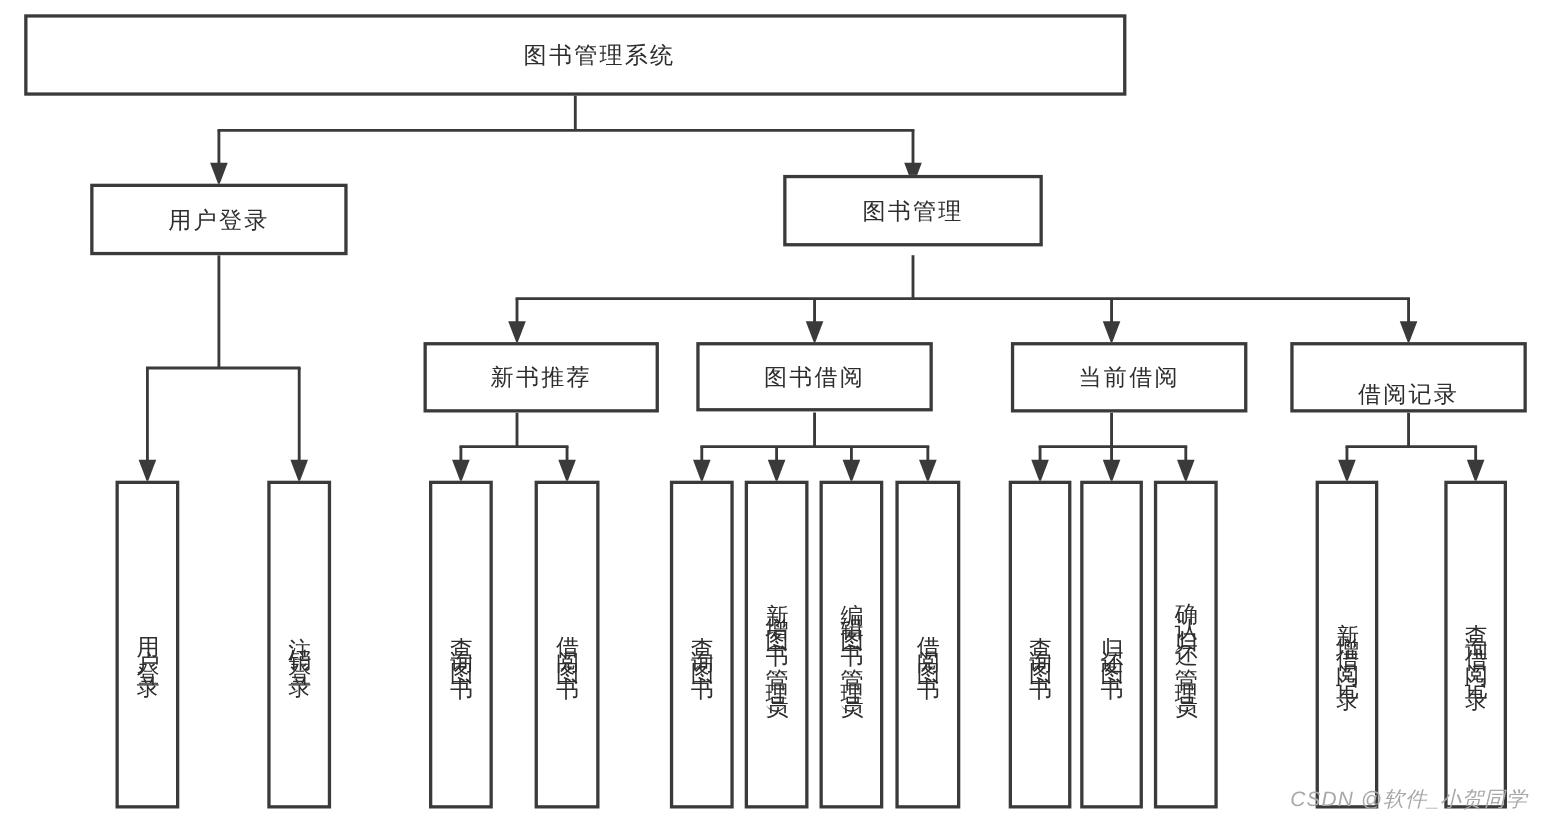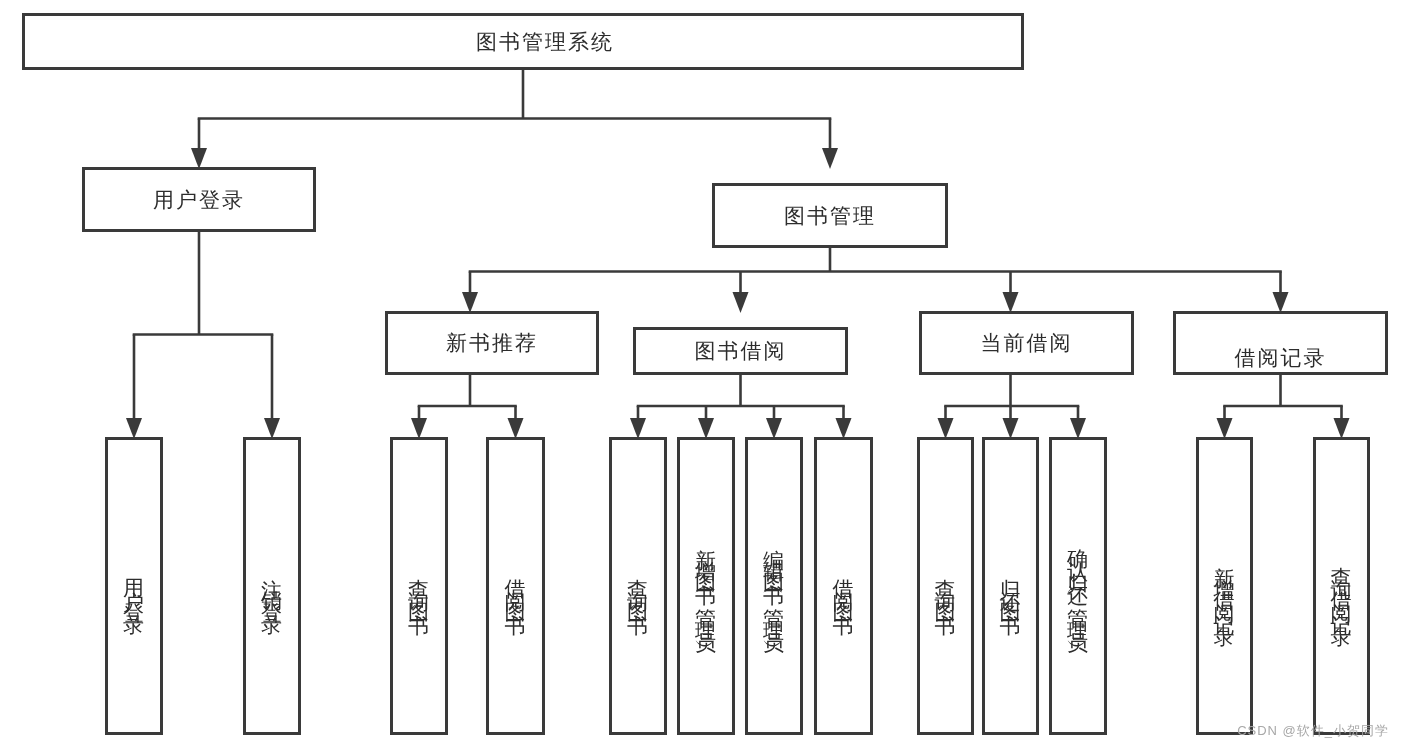--- a/index.html
+++ b/index.html
@@ -34,24 +34,25 @@
     text-orientation: mixed;
     font-size: 21px;
     line-height: 1;
     letter-spacing: 12px;
     white-space: nowrap;
   }
   .watermark {
     position: absolute;
     right: 16px;
     bottom: 7px;
-    font-size: 13px;
+    font-size: 19px;
     color: #a8a8a8;
     letter-spacing: 1px;
     white-space: nowrap;
+    font-style: italic;
   }
 </style>
 </head>
 <body>
 
 <div id="diagram">
   <svg id="connector-svg" width="1405" height="747" viewBox="0 0 1405 747">
       <line x1="523" y1="70" x2="523" y2="118.5" stroke="#3a3a3a" stroke-width="2.6"></line>
       <line x1="197.7" y1="118.5" x2="831.3" y2="118.5" stroke="#3a3a3a" stroke-width="2.6"></line>
       <line x1="199" y1="118.5" x2="199" y2="150" stroke="#3a3a3a" stroke-width="2.6"></line>
@@ -99,33 +100,33 @@
       <line x1="1078" y1="406" x2="1078" y2="420" stroke="#3a3a3a" stroke-width="2.6"></line>
       <polygon points="1070,418 1086,418 1078,439" fill="#3a3a3a"></polygon>
       <line x1="1280.5" y1="375" x2="1280.5" y2="406" stroke="#3a3a3a" stroke-width="2.6"></line>
       <line x1="1223.2" y1="406" x2="1342.8" y2="406" stroke="#3a3a3a" stroke-width="2.6"></line>
       <line x1="1224.5" y1="406" x2="1224.5" y2="420" stroke="#3a3a3a" stroke-width="2.6"></line>
       <polygon points="1216.5,418 1232.5,418 1224.5,439" fill="#3a3a3a"></polygon>
       <line x1="1341.5" y1="406" x2="1341.5" y2="420" stroke="#3a3a3a" stroke-width="2.6"></line>
       <polygon points="1333.5,418 1349.5,418 1341.5,439" fill="#3a3a3a"></polygon>
     </svg>
   <div id="nodes-layer">
-      <div class="node h" style="left: 22px; top: 13px; width: 1002px; height: 57px; padding-left: 44px;">
+      <div class="node h" style="left: 22px; top: 13px; width: 1002px; height: 74px; padding-left: 44px;">
         <span>图书管理系统</span>
       </div>
       <div class="node h" style="left: 82px; top: 167px; width: 234px; height: 65px;">
         <span>用户登录</span>
       </div>
-      <div class="node h" style="left: 712px; top: 183px; width: 236px; height: 65px;">
+      <div class="node h" style="left: 712px; top: 159px; width: 236px; height: 65px;">
         <span>图书管理</span>
       </div>
       <div class="node h" style="left: 385px; top: 311px; width: 214px; height: 64px;">
         <span>新书推荐</span>
       </div>
-      <div class="node h" style="left: 633px; top: 311px; width: 215px; height: 48px; margin-top: 16px;">
+      <div class="node h" style="left: 633px; top: 311px; width: 215px; height: 63px;">
         <span>图书借阅</span>
       </div>
       <div class="node h" style="left: 903px; top: 311px; width: 215px; height: 64px; margin-left: 16px;">
         <span>当前借阅</span>
       </div>
       <div class="node h" style="left: 1173px; top: 311px; width: 215px; height: 64px; align-items: flex-end;">
         <span>借阅记录</span>
       </div>
       <div class="node v" style="left: 105px; top: 437px; width: 58px; height: 298px;">
         <span>用户登录</span>

